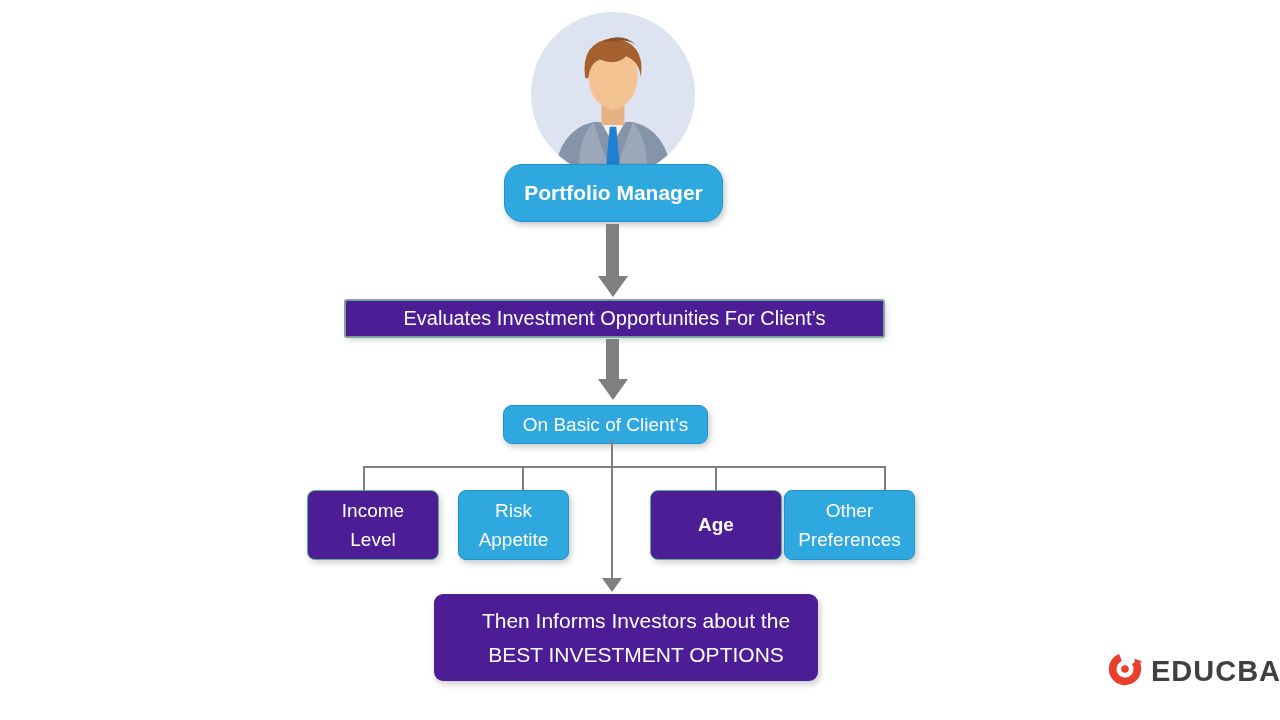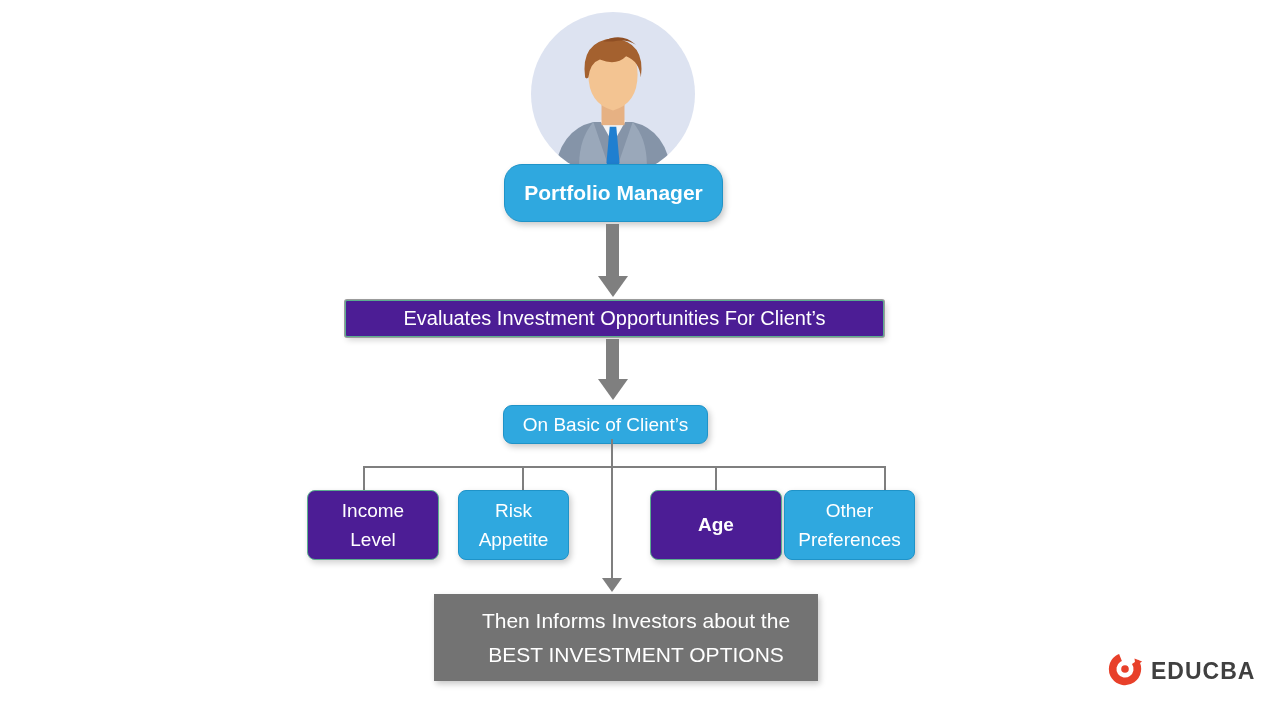--- a/index.html
+++ b/index.html
@@ -3,39 +3,39 @@
 <meta charset="utf-8">
 <style>
   html,body{margin:0;padding:0;}
   body{font-family:"Liberation Sans", sans-serif; background:#fff;}
   .canvas{position:relative;width:1280px;height:720px;background:#ffffff;overflow:hidden;}
 
   .box{position:absolute;display:flex;flex-direction:column;align-items:center;justify-content:center;
        color:#fff;text-align:center;box-sizing:border-box;}
   .blue{background:#2fa8df;border:1px solid #1f93c8;border-radius:8px;box-shadow:2px 3px 6px rgba(0,0,0,.22);}
   .green{background:#4c1d95;border:1px solid #5bae8f;border-radius:8px;box-shadow:2px 3px 6px rgba(0,0,0,.18);}
-  .gray{background:#737373;border-radius:0;box-shadow:2px 3px 6px rgba(0,0,0,.22);padding-left:20px;}
+  .gray{background:#4c1d95;border-radius:9px;box-shadow:2px 3px 6px rgba(0,0,0,.22);padding-left:20px;}
 
   .root-box{left:504px;top:164px;width:219px;height:58px;font-size:21px;font-weight:bold;border-radius:18px;}
   .step1-box{left:345px;top:300px;width:539px;height:37px;font-size:20px;border-radius:2px;
              box-shadow:0 0 0 1px #9b9b9b, 2px 3px 6px rgba(0,0,0,.18);}
   .step2-box{left:503px;top:405px;width:205px;height:39px;font-size:19px;border-radius:9px;}
   .crit-box{top:490px;height:70px;font-size:19px;}
   .crit-label{white-space:pre-line;line-height:1.55;}
   .result-box{left:434px;top:594px;width:384px;height:87px;font-size:21px;line-height:1.6;}
 
   .line{position:absolute;background:#7f7f7f;}
   .arrow-shaft{position:absolute;width:13px;background:#7f7f7f;}
   .arrow-head{position:absolute;width:0;height:0;border-left:15px solid transparent;border-right:15px solid transparent;border-top:21px solid #7f7f7f;}
   .arrow-head-small{position:absolute;width:0;height:0;border-left:10px solid transparent;border-right:10px solid transparent;border-top:14px solid #7f7f7f;}
 
   .avatar{position:absolute;left:531px;top:12px;width:164px;height:164px;}
 
   .logo{position:absolute;left:1106px;top:650px;display:flex;align-items:center;gap:7px;}
-  .logo-text{font-size:23px;font-weight:bold;color:#404040;letter-spacing:1px;}
+  .logo-text{font-size:29px;font-weight:bold;color:#404040;letter-spacing:1px;}
 </style>
 </head>
 <body>
 
 <div class="canvas">
 
   <div class="avatar">
     <span>
       <svg width="164" height="164" viewBox="0 0 100 100">
         <defs>

